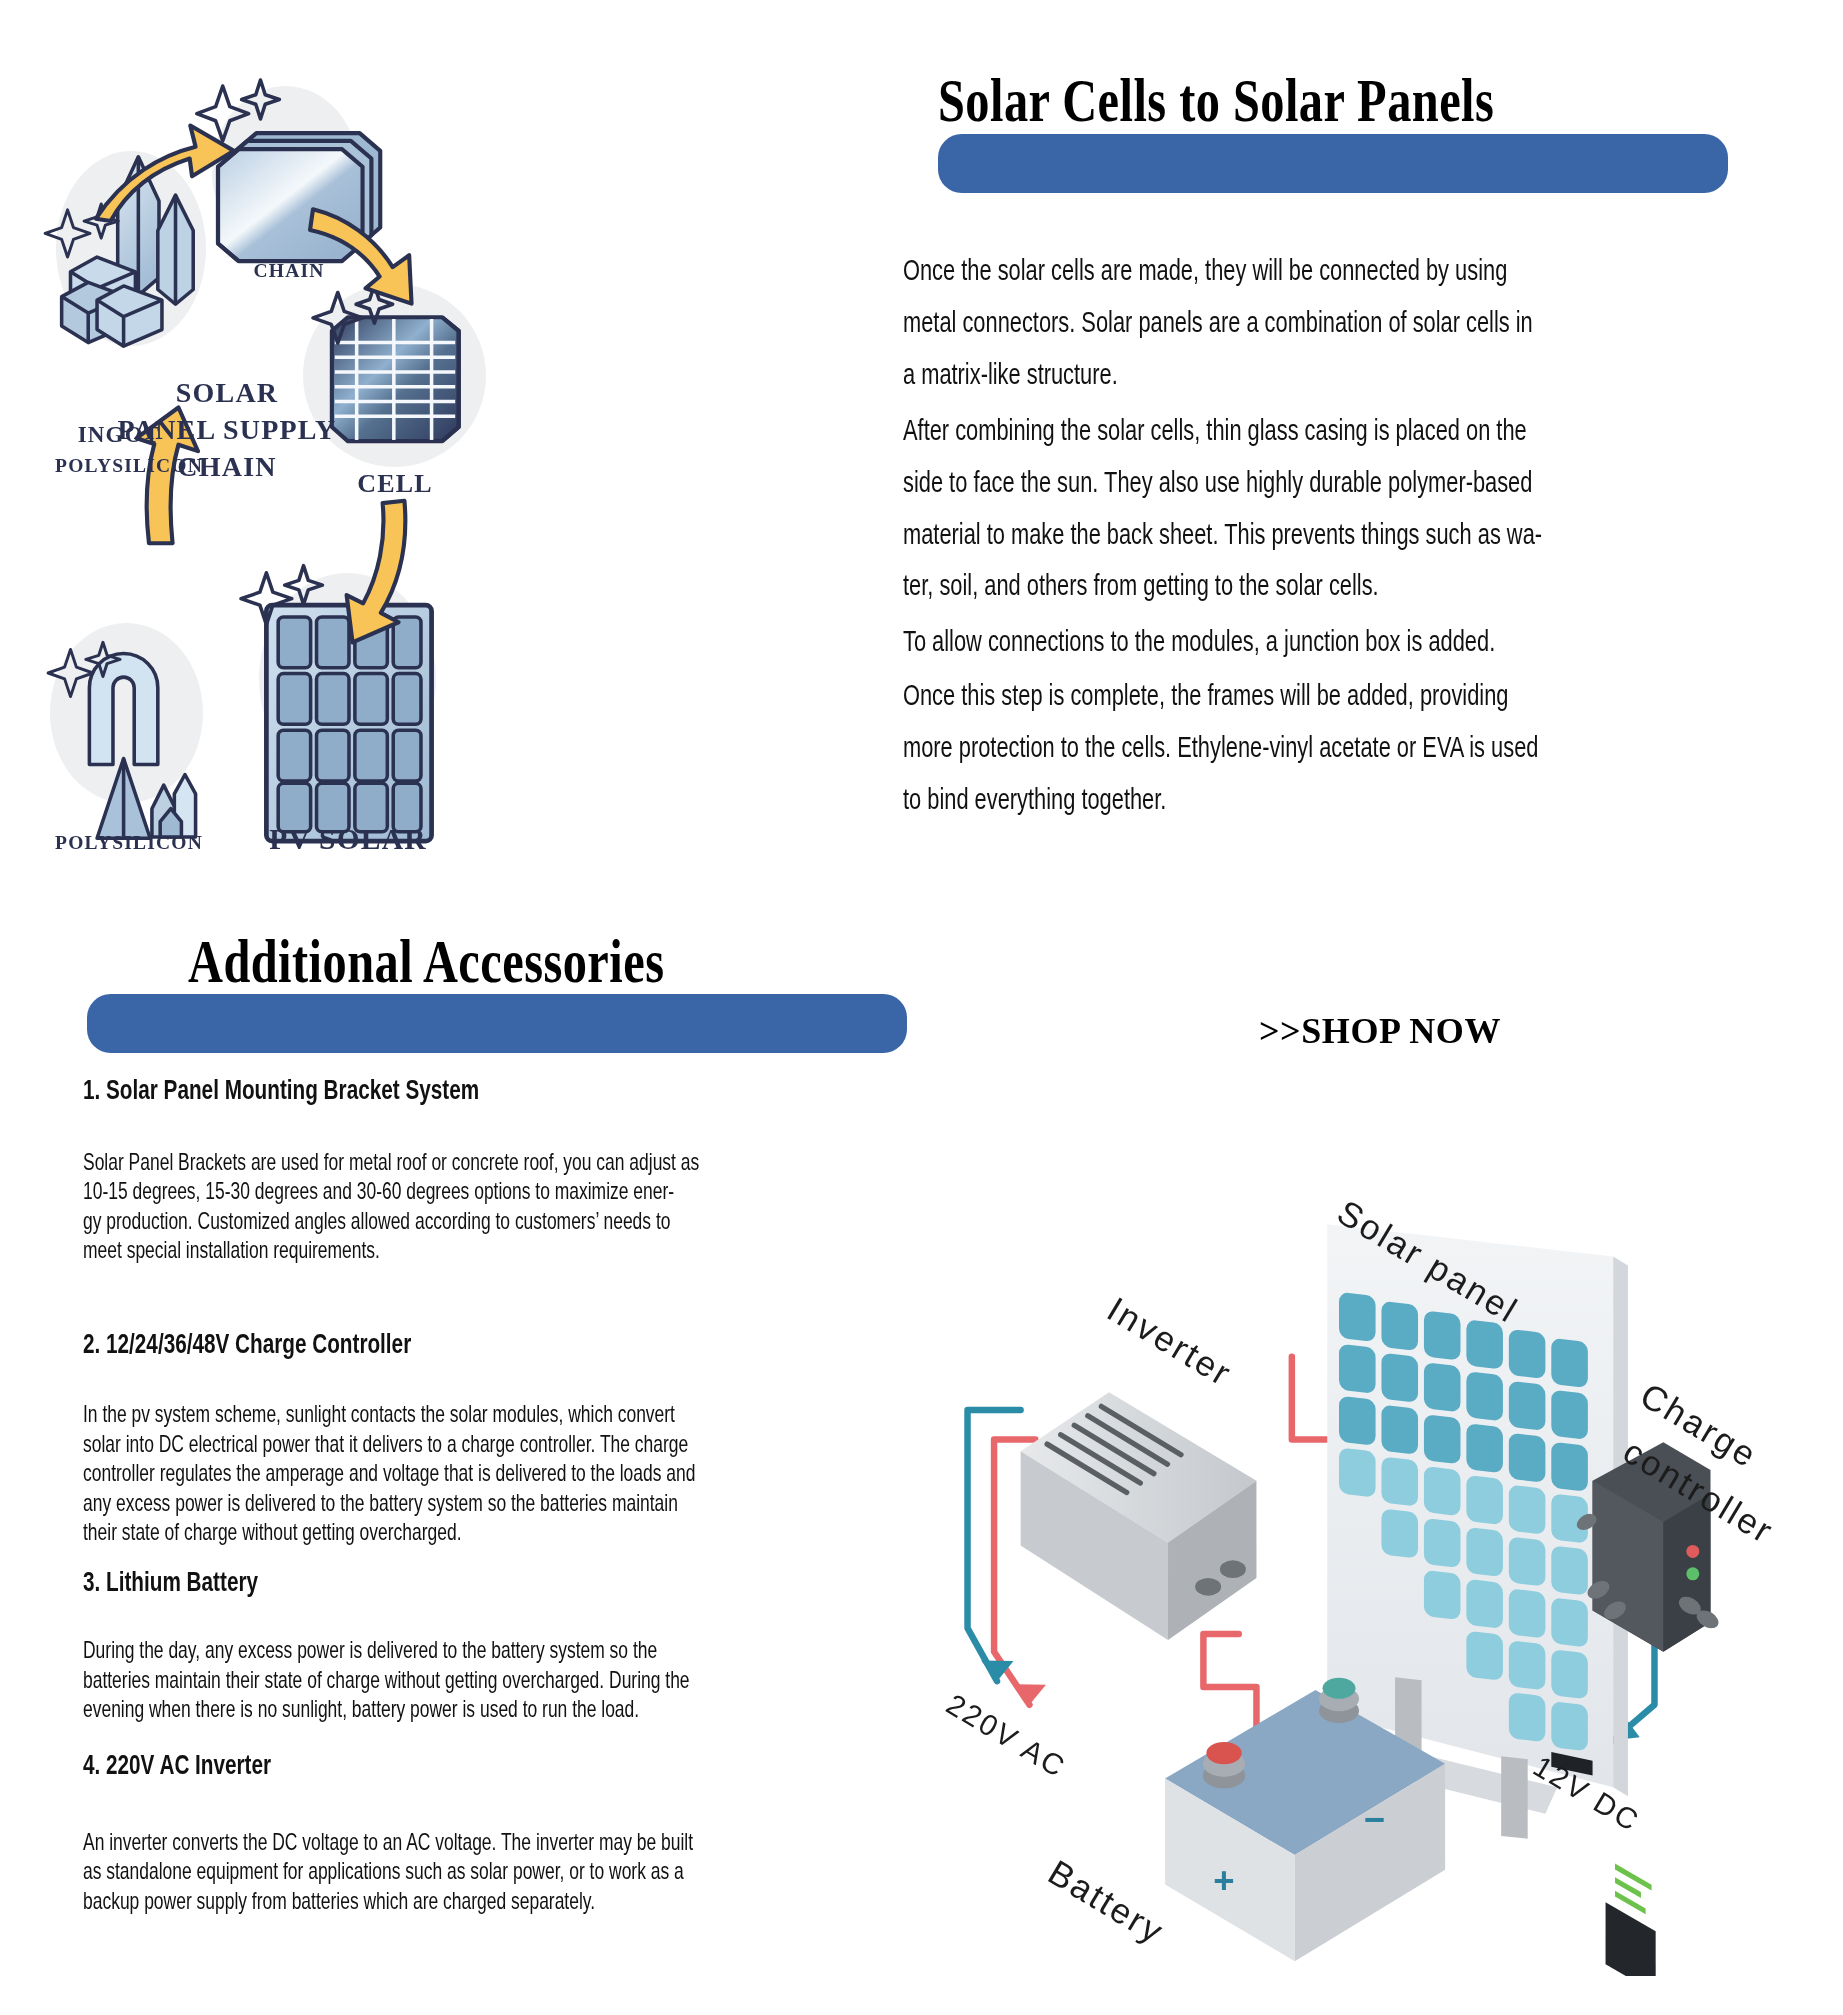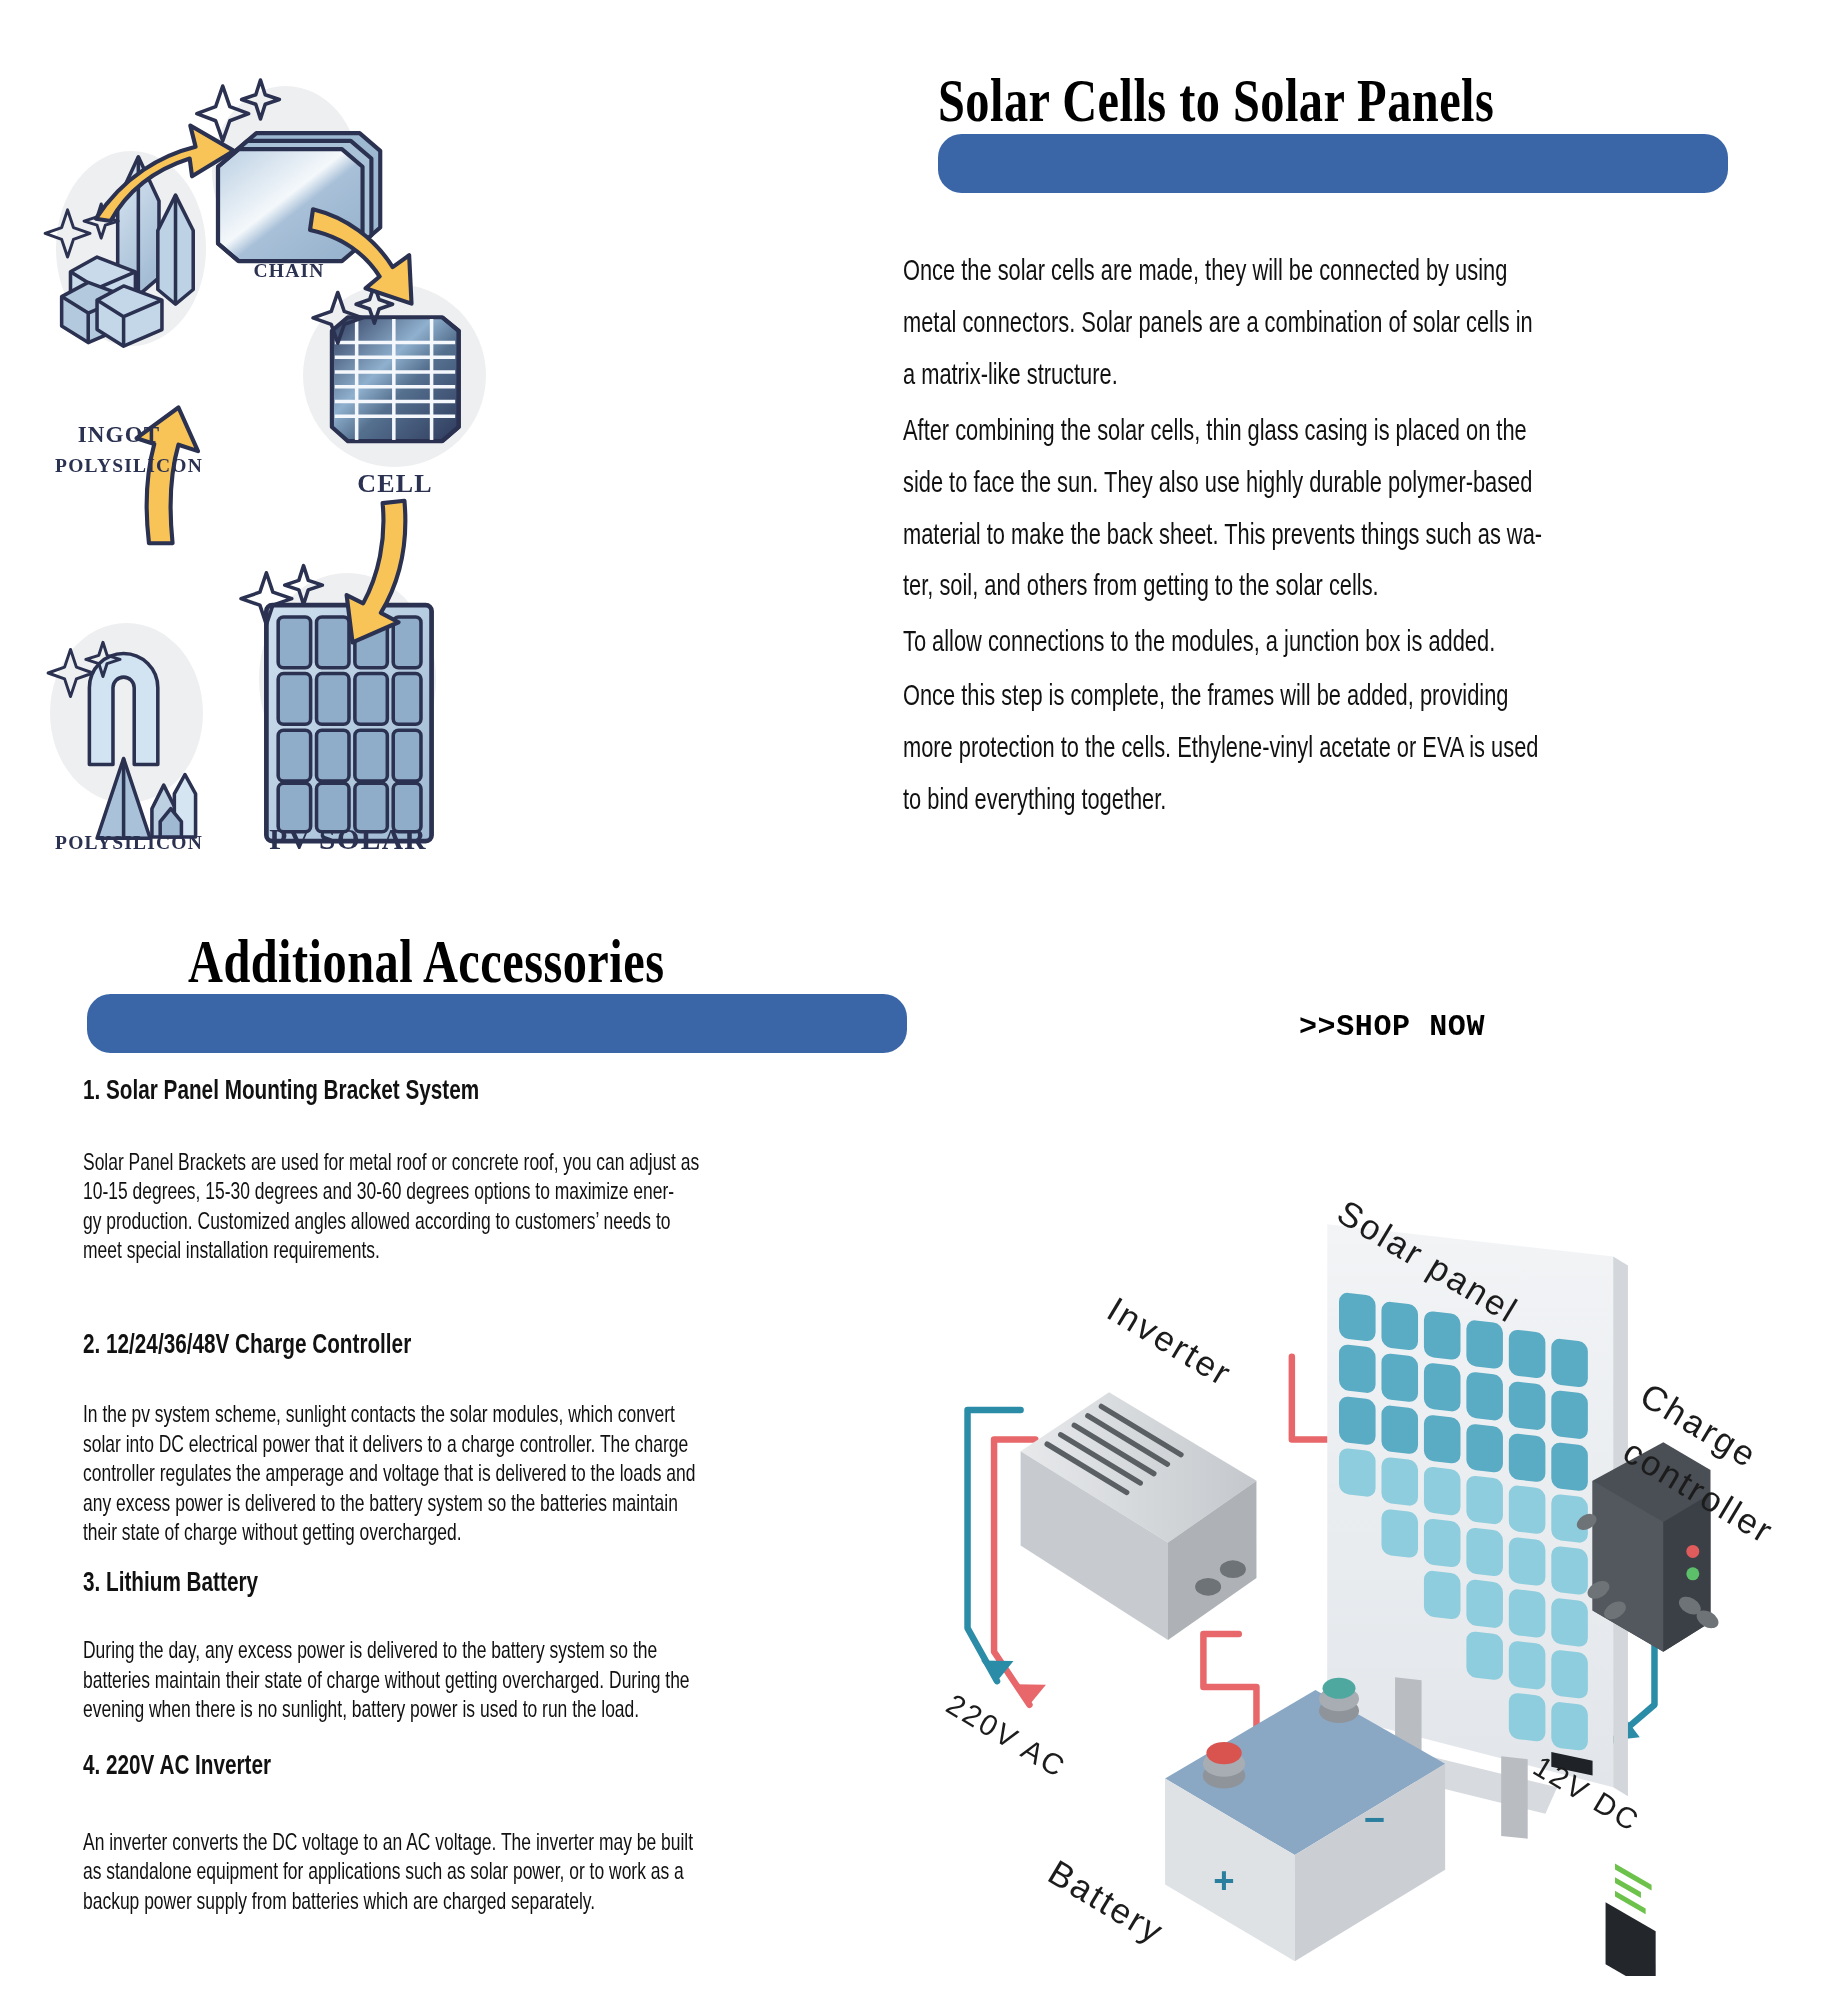--- a/index.html
+++ b/index.html
@@ -232,20 +232,25 @@
 
   <div class="chain-label" style="left:360px;top:445px;font-size:26px;">CELL</div>
 
   <div class="chain-label" style="left:313px;top:799px;font-size:29.5px;">PV SOLAR</div>
 
   <div class="chain-label" style="left:94px;top:808px;font-size:19.5px;">POLYSILICON</div>
 
   <div class="chain-label" style="left:84px;top:398px;font-size:23px;">INGOT</div>
   <div class="chain-label" style="left:94px;top:431px;font-size:19.5px;">POLYSILICON</div>
 
+  <div class="chain-center" style="left:192px;top:351px;font-size:28px;width:307px;">
+    <div>SOLAR</div>
+    <div>PANEL SUPPLY</div>
+    <div>CHAIN</div>
+  </div>
 </div>
 
 <div class="abs" style="left:903px;top:47px;width:873px;height:779px;">
   <div class="blue-bar" style="left:35px;top:87px;width:790px;height:59px;"></div>
 
   <div class="serif-title" style="position:absolute;left:35px;top:17.7px;font-size:62px;">Solar Cells to Solar Panels</div>
 
   <div class="body-text" style="position:absolute;left:0px;top:206px;font-size:29.5px;">Once the solar cells are made, they will be connected by using</div>
   <div class="body-text" style="position:absolute;left:0px;top:258px;font-size:29.5px;">metal connectors. Solar panels are a combination of solar cells in</div>
   <div class="body-text" style="position:absolute;left:0px;top:310px;font-size:29.5px;">a matrix-like structure.</div>
@@ -258,21 +263,21 @@
   <div class="body-text" style="position:absolute;left:0px;top:577px;font-size:29.5px;">To allow connections to the modules, a junction box is added.</div>
 
   <div class="body-text" style="position:absolute;left:0px;top:631px;font-size:29.5px;">Once this step is complete, the frames will be added, providing</div>
   <div class="body-text" style="position:absolute;left:0px;top:683px;font-size:29.5px;">more protection to the cells. Ethylene-vinyl acetate or EVA is used</div>
   <div class="body-text" style="position:absolute;left:0px;top:735px;font-size:29.5px;">to bind everything together.</div>
 </div>
 
 <div class="abs" style="left:0;top:920px;width:1595px;height:153px;">
   <div class="blue-bar" style="left:87px;top:74px;width:820px;height:59px;"></div>
   <div class="serif-title" style="position:absolute;left:188px;top:5.9px;font-size:62px;">Additional Accessories</div>
-  <div class="shopnow" style="right:110px;top:90px;font-size:30px;font-family:Liberation Mono, monospace;">&gt;&gt;SHOP NOW</div>
+  <div class="shopnow" style="right:94px;top:90px;font-size:36px;">&gt;&gt;SHOP NOW</div>
 </div>
 
 <div class="abs" style="left:83px;top:1068px;width:855px;height:920px;">
 
   <div>
     <div class="acc-head" style="left:0;top:5.9px;font-size:28px;">1. Solar Panel Mounting Bracket System</div>
     <div class="acc-body" style="left:0;top:81px;font-size:23.6px;">Solar Panel Brackets are used for metal roof or concrete roof, you can adjust as</div>
     <div class="acc-body" style="left:0;top:110px;font-size:23.6px;">10-15 degrees, 15-30 degrees and 30-60 degrees options to maximize ener-</div>
     <div class="acc-body" style="left:0;top:140px;font-size:23.6px;">gy production. Customized angles allowed according to customers’ needs to</div>
     <div class="acc-body" style="left:0;top:169px;font-size:23.6px;">meet special installation requirements.</div>

